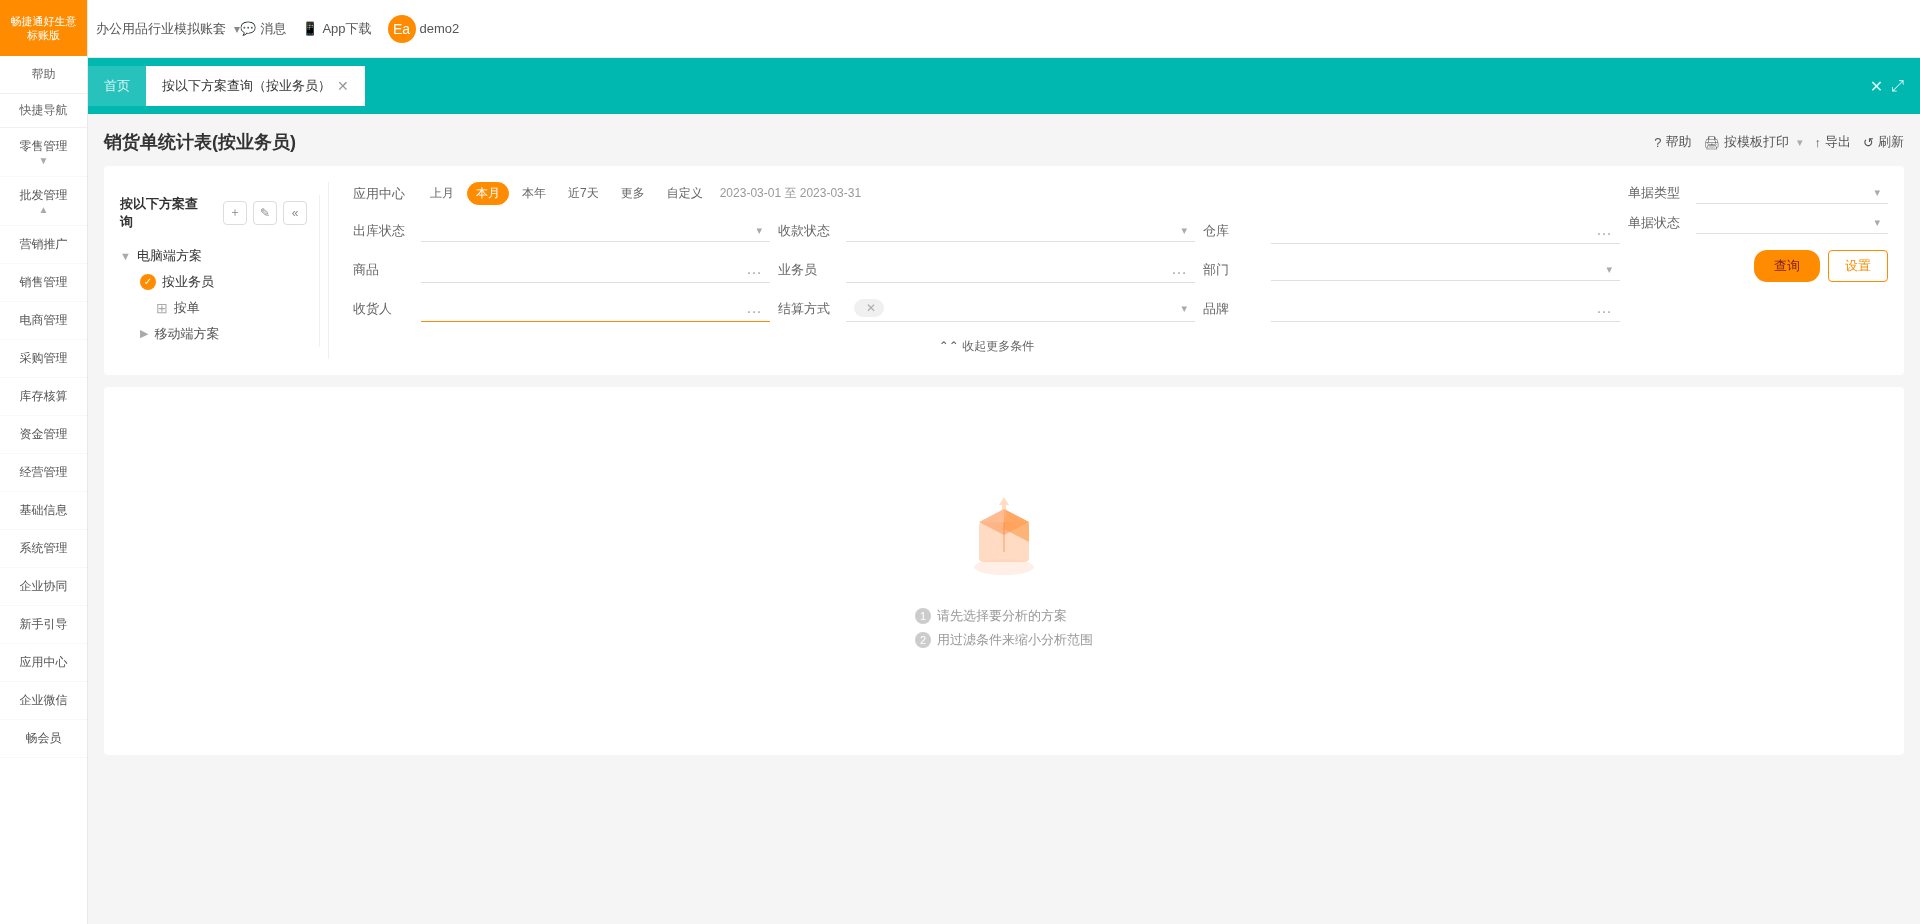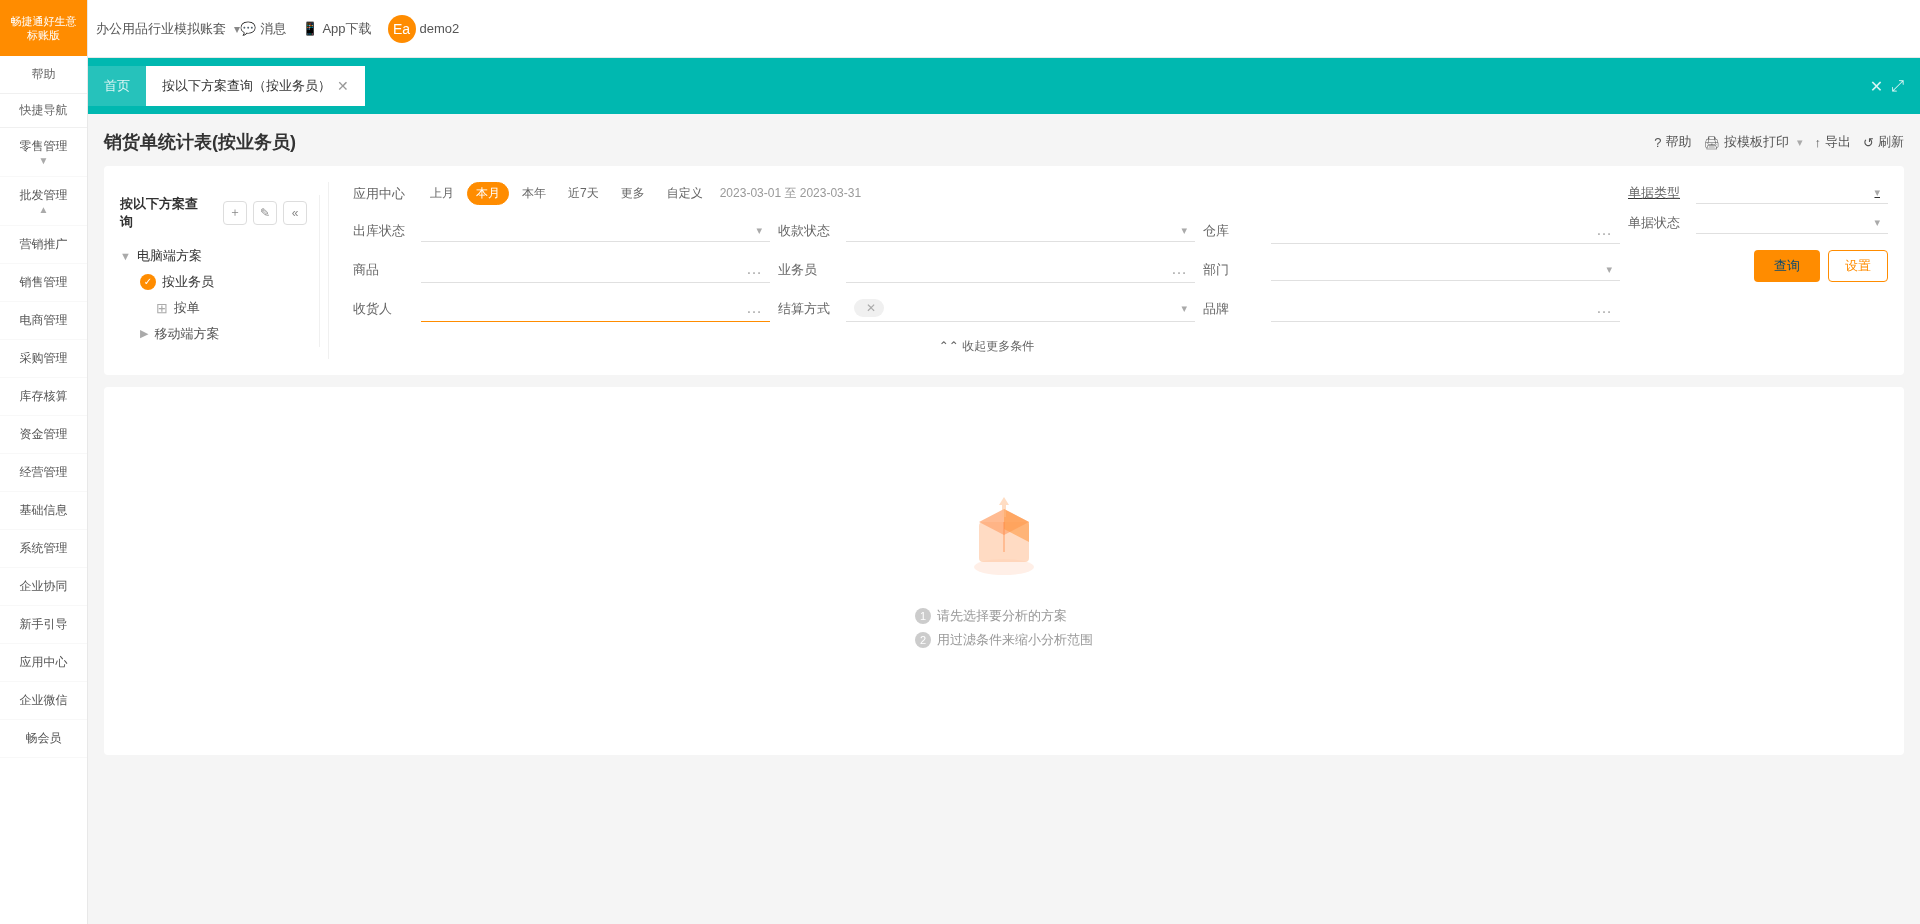--- a/index.html
+++ b/index.html
@@ -72,21 +72,21 @@
     .dots-btn { color: #aaa; font-size: 16px; cursor: pointer; }
     .date-range-group { display: flex; align-items: center; gap: 4px; }
     .date-btn { padding: 2px 8px; border-radius: 12px; font-size: 12px; cursor: pointer; color: #666; background: transparent; border: 1px solid transparent; }
     .date-btn.active { background: #ff8c00; color: #fff; border-color: #ff8c00; }
     .date-range-text { font-size: 12px; color: #999; margin-left: 4px; }
     .clear-tag { background: #f0f0f0; border-radius: 10px; padding: 2px 8px; font-size: 12px; color: #555; display: flex; align-items: center; gap: 4px; }
     .clear-tag .x { cursor: pointer; color: #aaa; }
 
     
     .action-row { display: flex; justify-content: flex-end; gap: 8px; margin-top: 8px; }
-    .btn-query { background: #ff8c00; color: #0c4a6e; border: none; border-radius: 4px; padding: 6px 20px; font-size: 13px; cursor: pointer; }
+    .btn-query { background: #ff8c00; color: #7f1d1d; border: none; border-radius: 13px; padding: 6px 20px; font-size: 13px; cursor: pointer; }
     .btn-settings { background: #fff; color: #ff8c00; border: 1px solid #ff8c00; border-radius: 4px; padding: 6px 16px; font-size: 13px; cursor: pointer; }
 
     
     .collapse-row { text-align: center; padding: 4px 0; }
     .collapse-btn { color: #666; font-size: 12px; cursor: pointer; background: none; border: none; }
 
     
     .empty-state { display: flex; flex-direction: column; align-items: center; justify-content: center; padding: 60px 0; }
     .empty-icon { width: 100px; height: 100px; margin-bottom: 20px; }
     .empty-tips { color: #999; font-size: 13px; }
@@ -355,21 +355,21 @@
               <div class="collapse-row">
                 <button class="collapse-btn">
                   <span>⌃⌃ </span>
                   <span>收起更多条件</span>
                 </button>
               </div>
             </div>
 
             <div style="display:flex; flex-direction:column; gap:8px; min-width:260px;">
 
-              <div class="filter-row" style="margin-bottom:0;text-decoration:underline;">
+              <div class="filter-row" style="margin-bottom:0;">
                 <div class="filter-item">
                   <span class="filter-label">单据类型</span>
                   <div class="filter-control" style="min-width:140px;">
                     <span></span>
                     <span class="chevron">▾</span>
                   </div>
                 </div>
               </div>
 
               <div class="filter-row" style="margin-bottom:0;">

